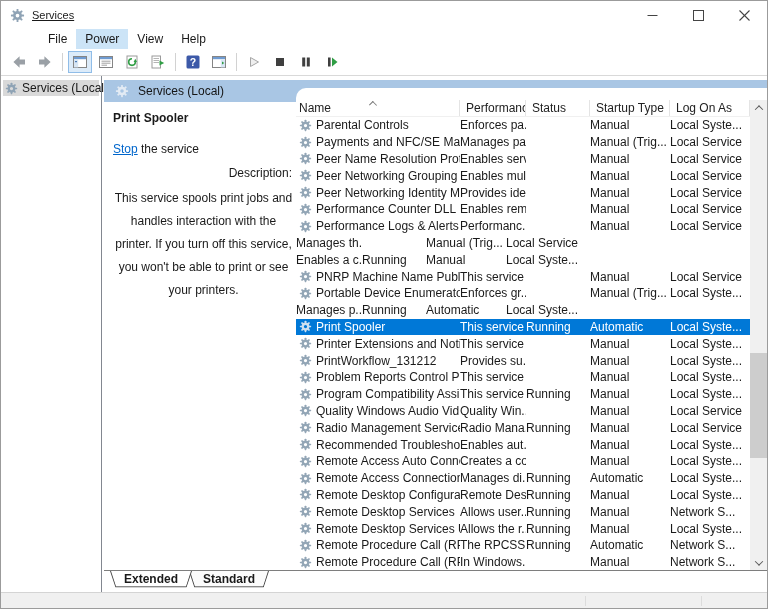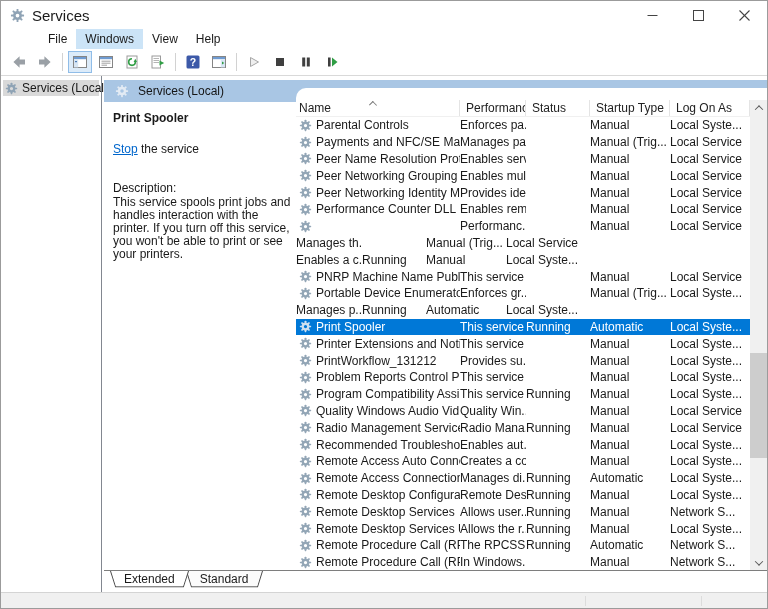--- a/index.html
+++ b/index.html
@@ -6,21 +6,21 @@
   html,body { background:#e8e8e8; }
   body { font-family:"Liberation Sans", sans-serif; font-size:12px; color:#1a1a1a; }
 
   .window { width:768px; height:609px; background:#fff; border:1px solid #9b9b9b;
             display:flex; flex-direction:column; overflow:hidden; }
 
   
   .titlebar { height:28px; display:flex; align-items:center; padding-left:9px; flex:none; }
   .tb-icon { width:15px; height:15px; margin-right:7px; display:inline-flex; }
   .tb-icon svg { width:15px; height:15px; }
-  .tb-title { font-size:15px; }
+  .tb-title { font-size:11px;text-decoration:underline; }
   .tb-controls { margin-left:auto; display:flex; height:100%; }
   .tb-btn { width:46px; height:100%; display:flex; align-items:center; justify-content:center; }
 
   
   .menubar { height:20px; display:flex; align-items:stretch; padding-left:2px; flex:none;margin-left:36px; }
   .menu-item { padding:2px 9px; display:flex; align-items:center; cursor:default; }
   .menu-item.active { background:#cce4f7; }
 
   
   .toolbar { height:27px; display:flex; align-items:center; padding:0 5px;
@@ -41,22 +41,22 @@
   .rightpane { flex:1; min-width:0; position:relative; margin-left:2px; background:#fff; }
   .banner { position:absolute; top:4px; left:0; right:0; height:22px; background:#a9c6e4;
             display:flex; align-items:center; padding-left:11px; gap:9px; color:#151515; }
   .banner svg { width:14px; height:14px; }
 
   .task-pane { position:absolute; top:26px; left:0; width:192px; bottom:22px;
                background:#fff; padding:9px 4px 0 9px; overflow:hidden; }
   .tp-title { font-weight:bold; margin-bottom:17px; }
   .tp-linkline { line-height:15px; }
   .tp-linkline a { color:#0066cc; text-decoration:underline; cursor:pointer;margin-top:24px; }
-  .tp-desc-label { margin-top:24px; }
-  .tp-desc { width:181px; line-height:13px; margin-top:1px; }
+  .tp-desc-label { margin-top:9px;text-align:right; }
+  .tp-desc { width:181px; line-height:23px; margin-top:7px;text-align:center; }
 
   .list-page { position:absolute; top:12px; left:192px; right:0; bottom:22px;
                background:#fff; border-top-left-radius:10px; overflow:hidden; }
   .list-inner { position:absolute; top:12px; left:0; right:0; bottom:0; display:flex; }
   .list-cols { flex:1; min-width:0; display:flex; flex-direction:column; }
 
   .list-header { display:flex; height:17px; flex:none; position:relative; color:#222;
                  border-bottom:1px solid #f0f0f0; align-items:center; }
   .hcell { height:100%; display:flex; align-items:center; padding-left:6px;
            border-right:1px solid #e4e4e4; overflow:hidden; white-space:nowrap; }
@@ -79,21 +79,21 @@
   .vscroll { width:17px; flex:none; background:#f0f0f0; display:flex; flex-direction:column; }
   .vs-arrow { height:15px; flex:none; display:flex; align-items:center; justify-content:center; }
   .chev { width:6px; height:6px; border-left:1.4px solid #5a5a5a; border-top:1.4px solid #5a5a5a; }
   .chev.up   { transform:rotate(45deg) translate(1px,1px); }
   .chev.down { transform:rotate(225deg) translate(1px,1px); }
   .vs-track { flex:1; position:relative; }
   .vs-thumb { position:absolute; left:0; right:0; top:54%; height:24%; background:#cdcdcd; }
 
   .tabbar { position:absolute; left:0; right:0; bottom:0; height:22px; background:#fff;
             border-top:1px solid #7e7e7e; display:flex; padding-left:6px; }
-  .tab { position:relative; height:19px; padding:0 14px; margin-right:-3px; line-height:17px; }
+  .tab { position:relative; height:19px; padding:0 14px; margin-right:-3px; line-height:17px;font-weight:bold; }
   .tab::before { content:""; position:absolute; inset:0; background:#fff;
                  border:1px solid #4a4a4a; border-top:none;
                  transform:perspective(26px) rotateX(-12deg); transform-origin:50% 0; }
   .tab span { position:relative; }
   .tab.active { z-index:2; }
   .tab:not(.active)::before { background:#fbfbfb; }
 
   
   .statusbar { height:16px; flex:none; background:#f0f0f0; border-top:1px solid #d4d4d4; position:relative; }
   .sb-sep { position:absolute; top:3px; bottom:2px; width:1px; background:#dcdcdc; }
@@ -136,21 +136,21 @@
         <svg width="11" height="11" viewBox="0 0 11 11">
             <line x1="0.5" y1="0.5" x2="10.5" y2="10.5" stroke="#444" stroke-width="1.1"></line>
             <line x1="10.5" y1="0.5" x2="0.5" y2="10.5" stroke="#444" stroke-width="1.1"></line>
           </svg>
       </div>
     </div>
   </div>
 
   <div class="menubar">
       <div class="menu-item">File</div>
-      <div class="menu-item active">Windows</div>
+      <div class="menu-item active">Power</div>
       <div class="menu-item">View</div>
       <div class="menu-item">Help</div>
     </div>
 
   <div class="toolbar">
     <div class="tool-btn">
       <svg viewBox="0 0 16 16">
           <path d="M8.6 2.2 L2.4 8 L8.6 13.8 L8.6 10.4 L14 10.4 L14 5.6 L8.6 5.6 Z" fill="#9aa0a6"></path>
         </svg>
 
@@ -459,20 +459,21 @@
                           <rect x="7" y="1" width="2" height="3" rx="0.6" transform="rotate(90 8 8)"></rect>
                           <rect x="7" y="1" width="2" height="3" rx="0.6" transform="rotate(135 8 8)"></rect>
                           <rect x="7" y="1" width="2" height="3" rx="0.6" transform="rotate(180 8 8)"></rect>
                           <rect x="7" y="1" width="2" height="3" rx="0.6" transform="rotate(225 8 8)"></rect>
                           <rect x="7" y="1" width="2" height="3" rx="0.6" transform="rotate(270 8 8)"></rect>
                           <rect x="7" y="1" width="2" height="3" rx="0.6" transform="rotate(315 8 8)"></rect>
                         </g>
                         <path fill="#93a6b6" fill-rule="evenodd" d="M8 3.2 A4.8 4.8 0 1 0 8 12.8 A4.8 4.8 0 1 0 8 3.2 Z M8 6 A2 2 0 1 1 8 10 A2 2 0 1 1 8 6 Z"></path>
                       </svg>
                     </span>
+                    <span>Performance Logs &amp; Alerts</span>
                   </div>
                   <div class="cell c-desc">Performanc...</div>
                   <div class="cell c-status"></div>
                   <div class="cell c-startup">Manual</div>
                   <div class="cell c-logon">Local Service</div>
                 </div>
                 <div class="srow">
                   <div class="cell c-desc">Manages th...</div>
                   <div class="cell c-status"></div>
                   <div class="cell c-startup">Manual (Trig...</div>

